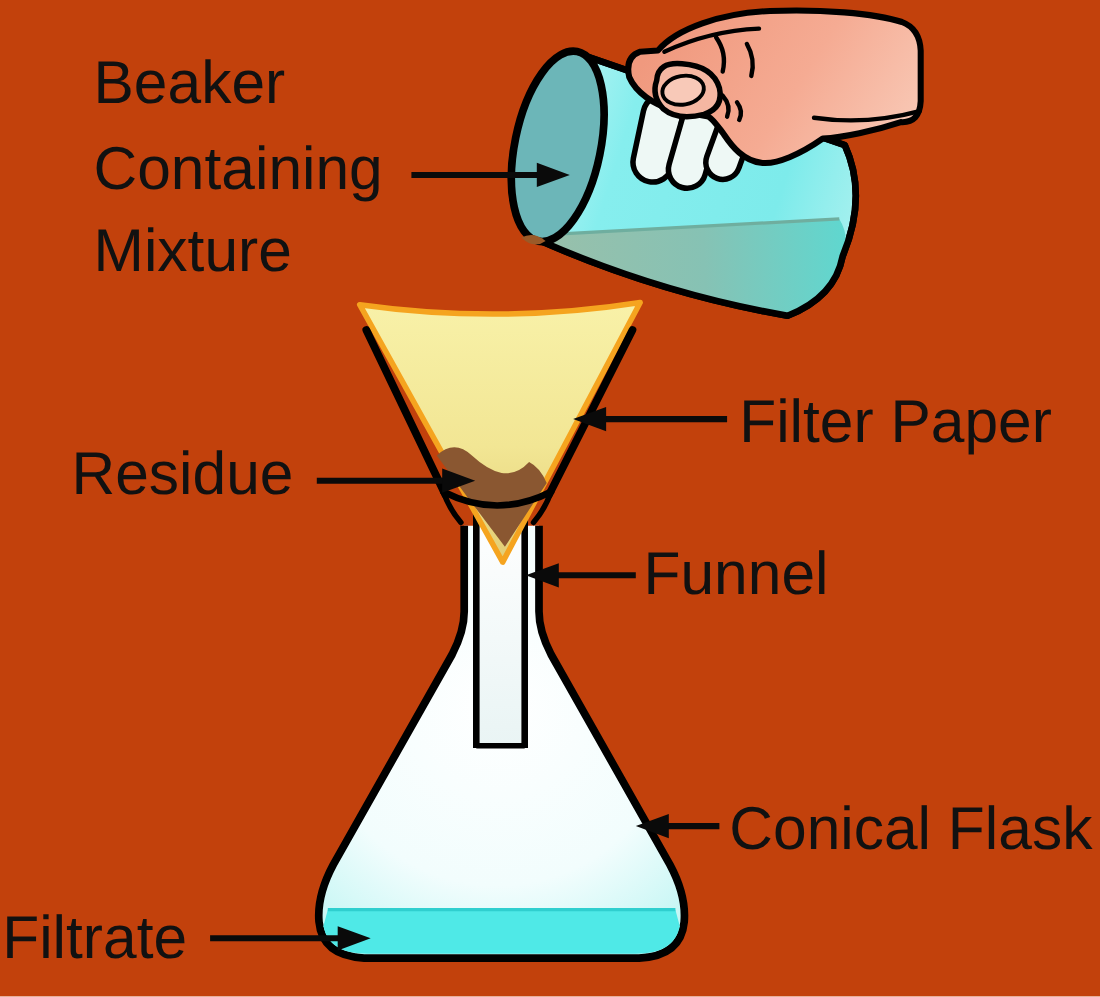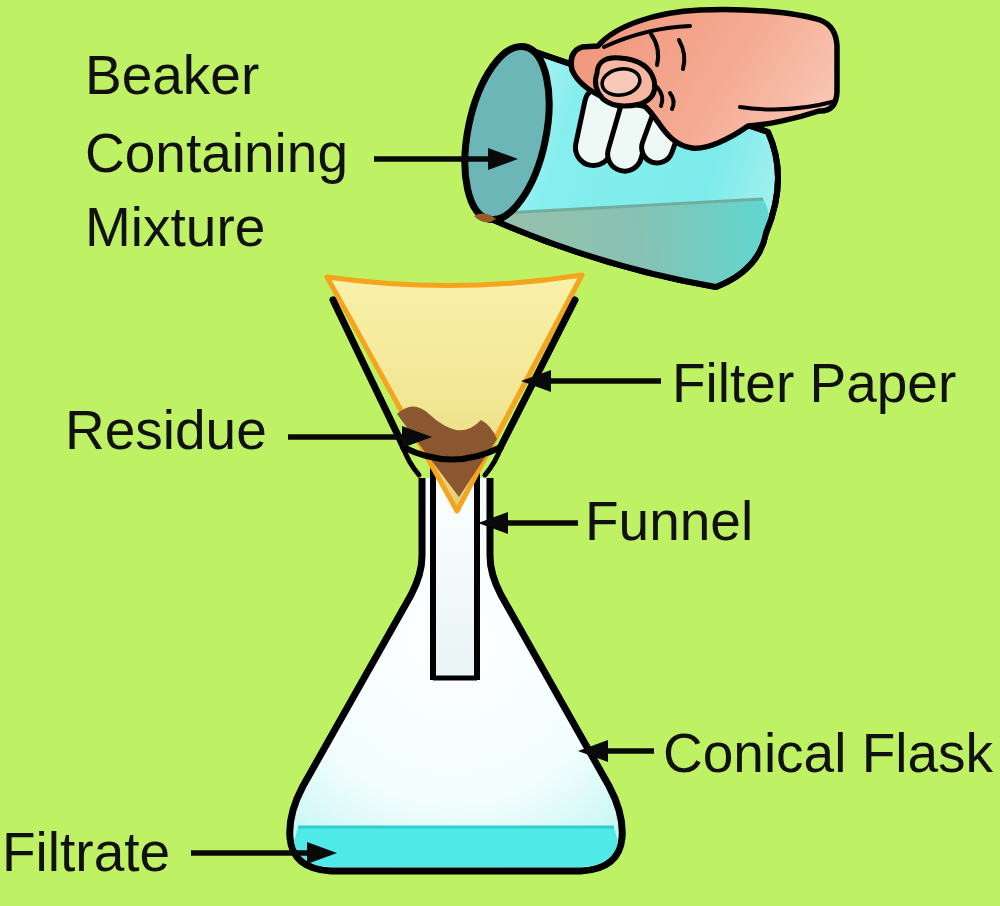--- a/index.html
+++ b/index.html
@@ -1,16 +1,16 @@
 <!DOCTYPE html>
 <html><head>
 <meta charset="utf-8">
 <style>
   html,body{margin:0;padding:0;background:#ffffff;}
-  .stage{position:relative;width:1000px;height:906px;background:#bef264;overflow:hidden;
+  .stage{position:relative;width:1000px;height:906px;background:#c2410c;overflow:hidden;
          font-family:"Liberation Sans", sans-serif;text-decoration:underline;}
   svg{display:block;}
   text.lbl{font-family:"Liberation Sans", sans-serif;font-size:55px;fill:#111111;}
 </style>
 </head>
 <body>
 
 <div class="stage">
 <svg width="1000" height="906" viewBox="0 0 1000 906">
   <defs>

